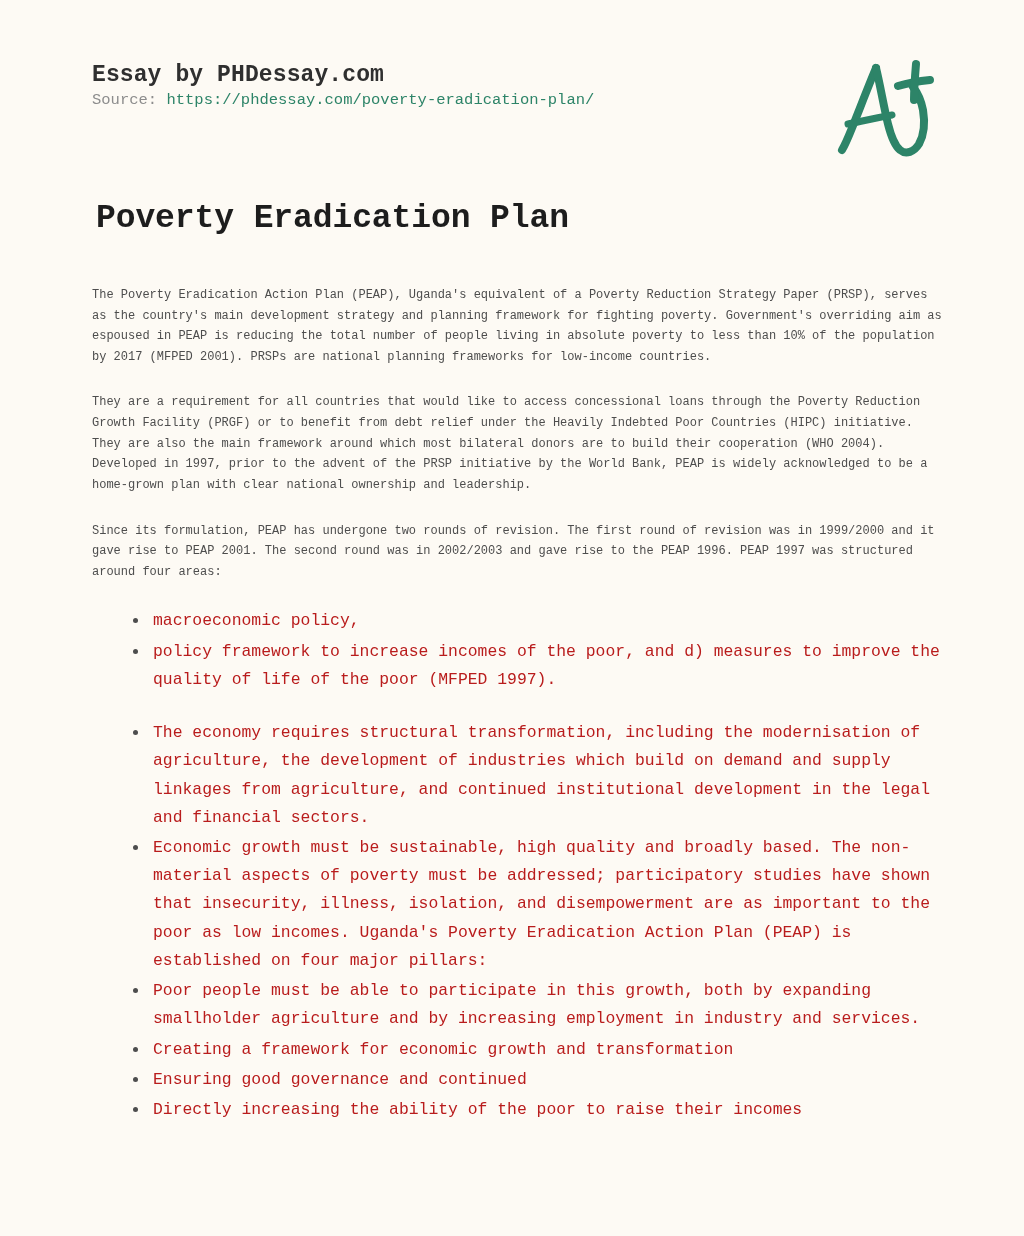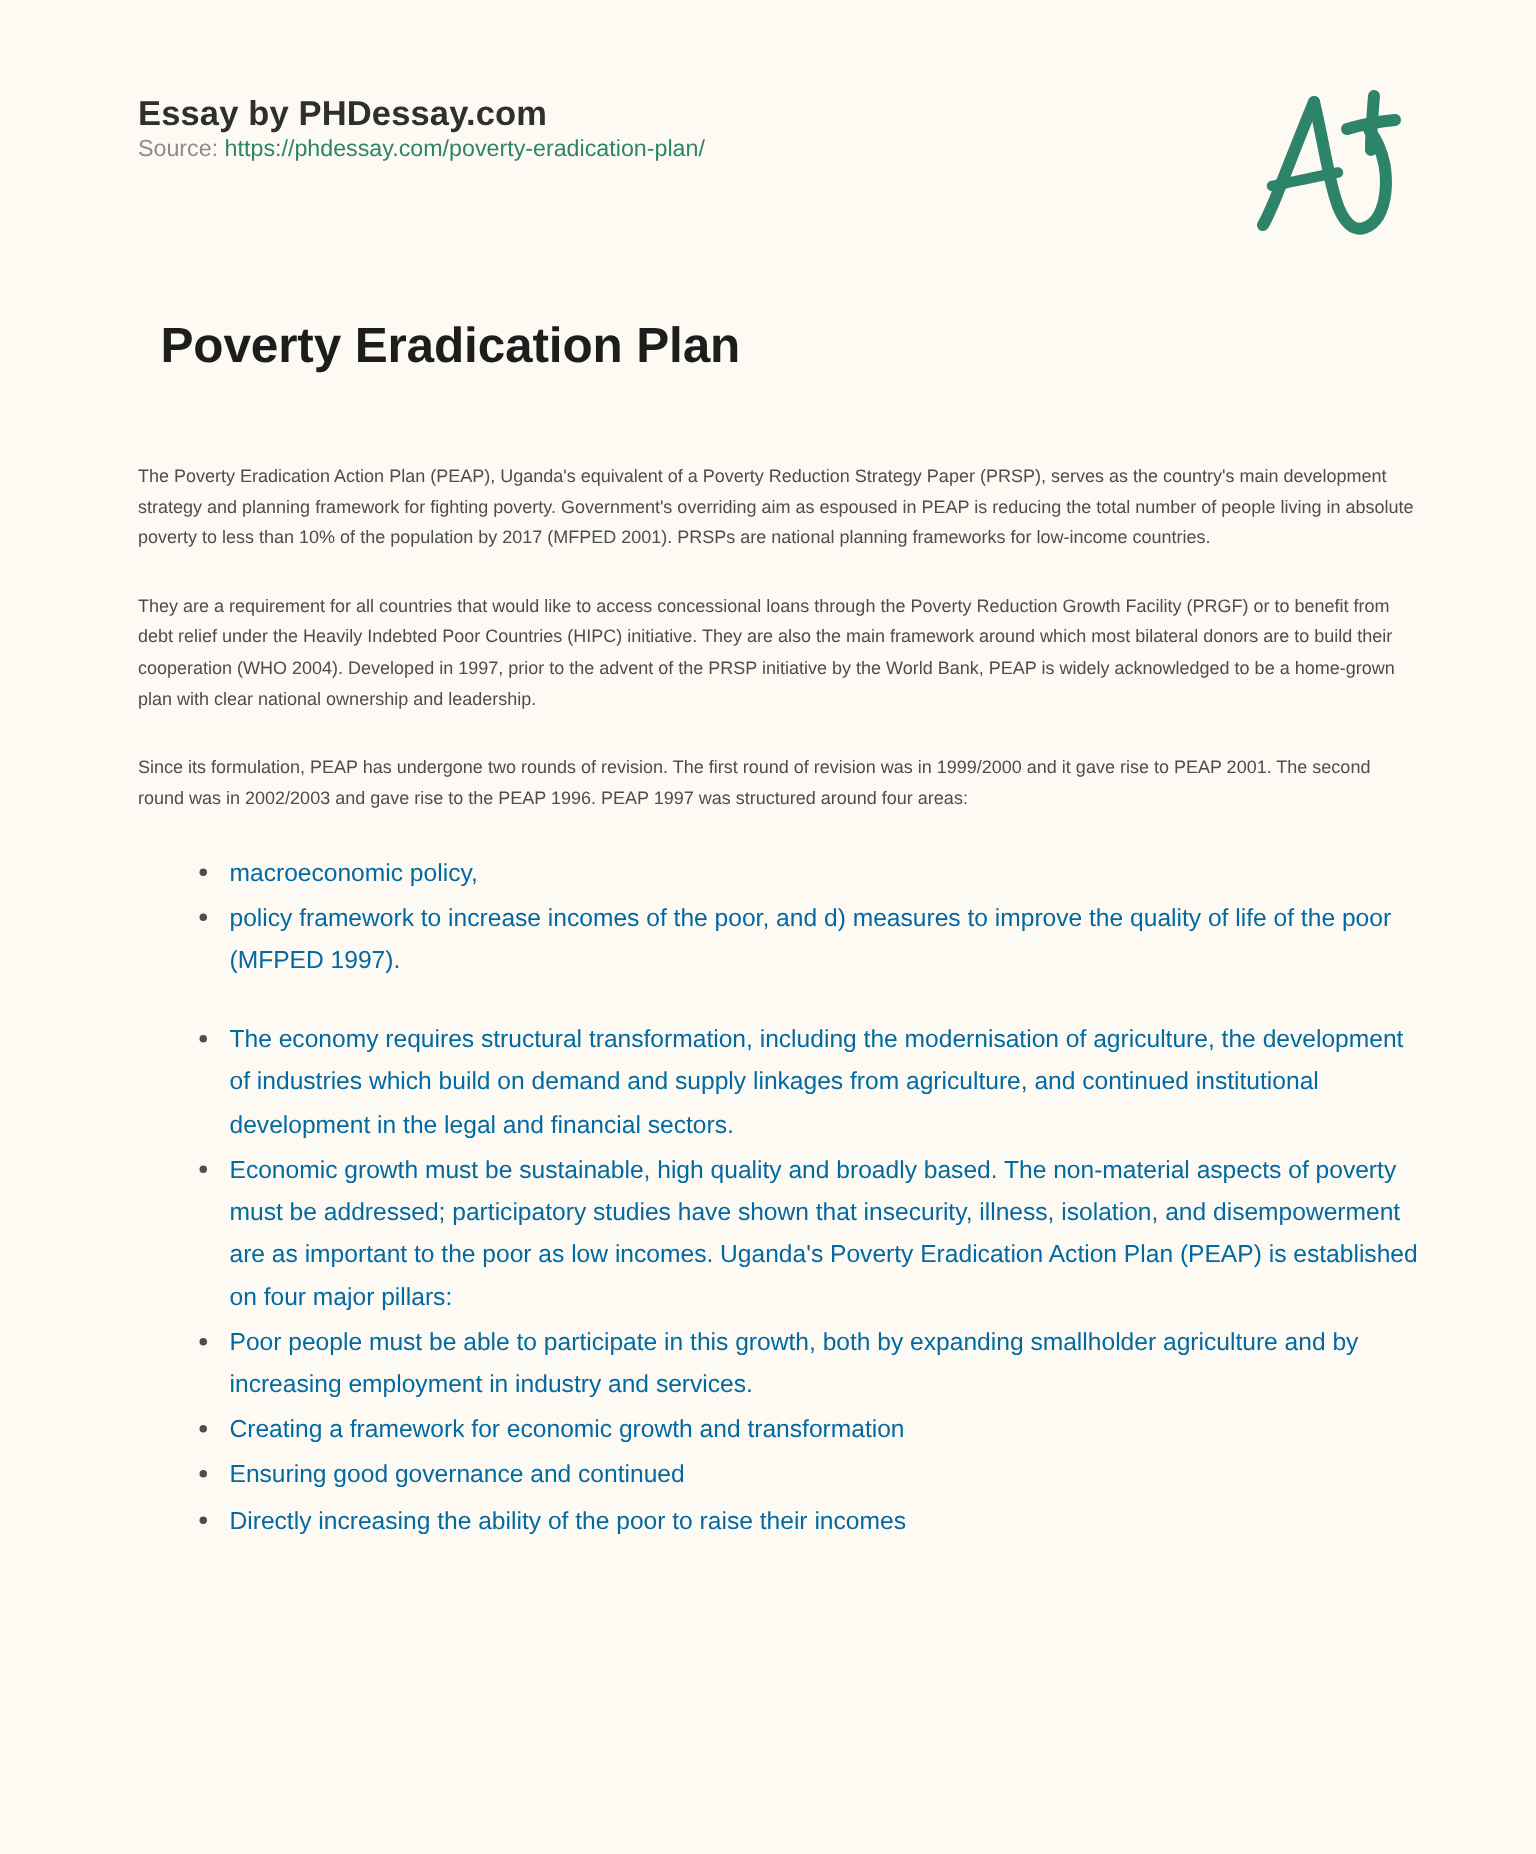--- a/index.html
+++ b/index.html
@@ -16,20 +16,21 @@
     overflow: hidden;
     position: relative;
   }
 
   .page {
     width: 1024px;
     height: 1236px;
     box-sizing: border-box;
     padding: 0 78px 0 92px;
     position: relative;
+    font-family: Liberation Mono, monospace;
   }
 
   
   .header {
     position: relative;
     padding-top: 62px;
   }
   .brand-line {
     font-size: 23px;
     font-weight: bold;
@@ -60,21 +61,21 @@
   }
   .logo svg {
     display: block;
     width: 120px;
     height: 110px;
     overflow: visible;
   }
 
   
   .doc-title {
-    margin: 15px;
+    margin: 4px;
     padding-top: 84px;
     font-size: 33px;
     font-weight: bold;
     color: #1d1d1d;
     letter-spacing: -0.1px;
     line-height: 1.25;
   }
 
   
   .content {
@@ -92,21 +93,21 @@
     padding-left: 41px;
     list-style: none;
     max-width: 852px;
   }
   .content ul li {
     position: relative;
     margin: 0 0 2px 0;
     padding-left: 20px;
     font-size: 16.4px;
     line-height: 1.72;
-    color: #0369a1;
+    color: #b91c1c;
   }
   .content ul li::before {
     content: "";
     position: absolute;
     left: 0;
     top: 11px;
     width: 5px;
     height: 5px;
     border-radius: 50%;
     background: #4d4d4d;

